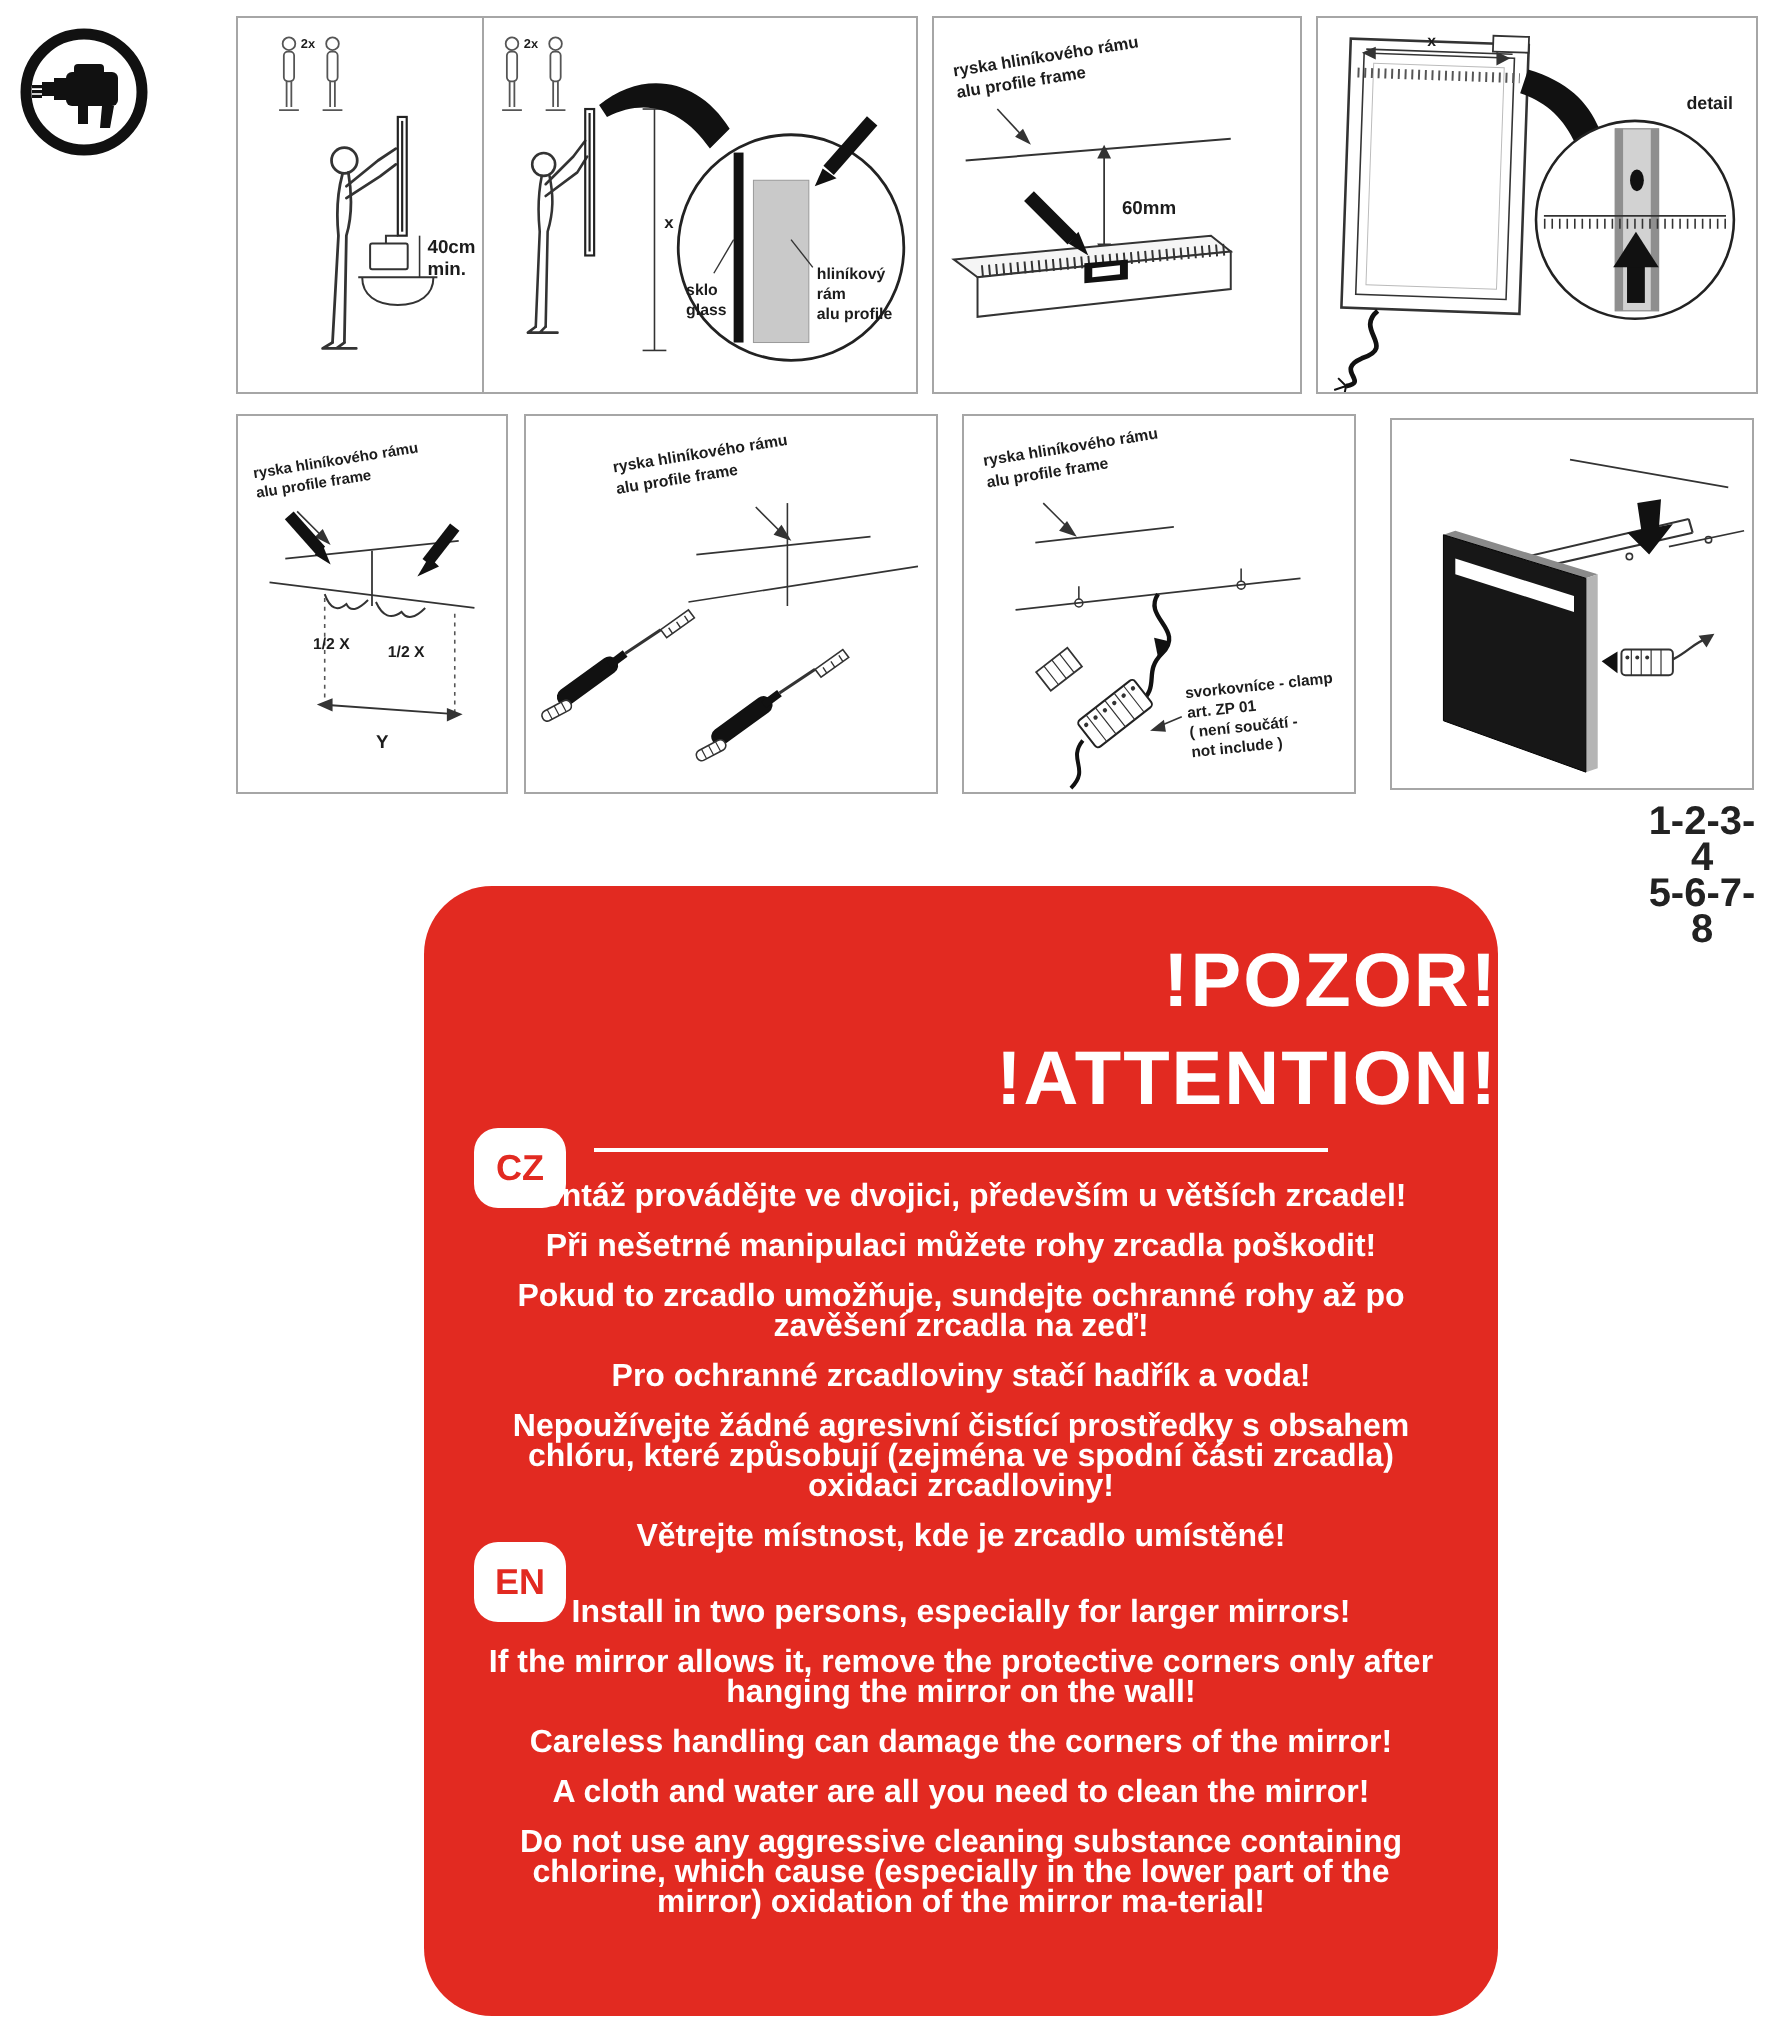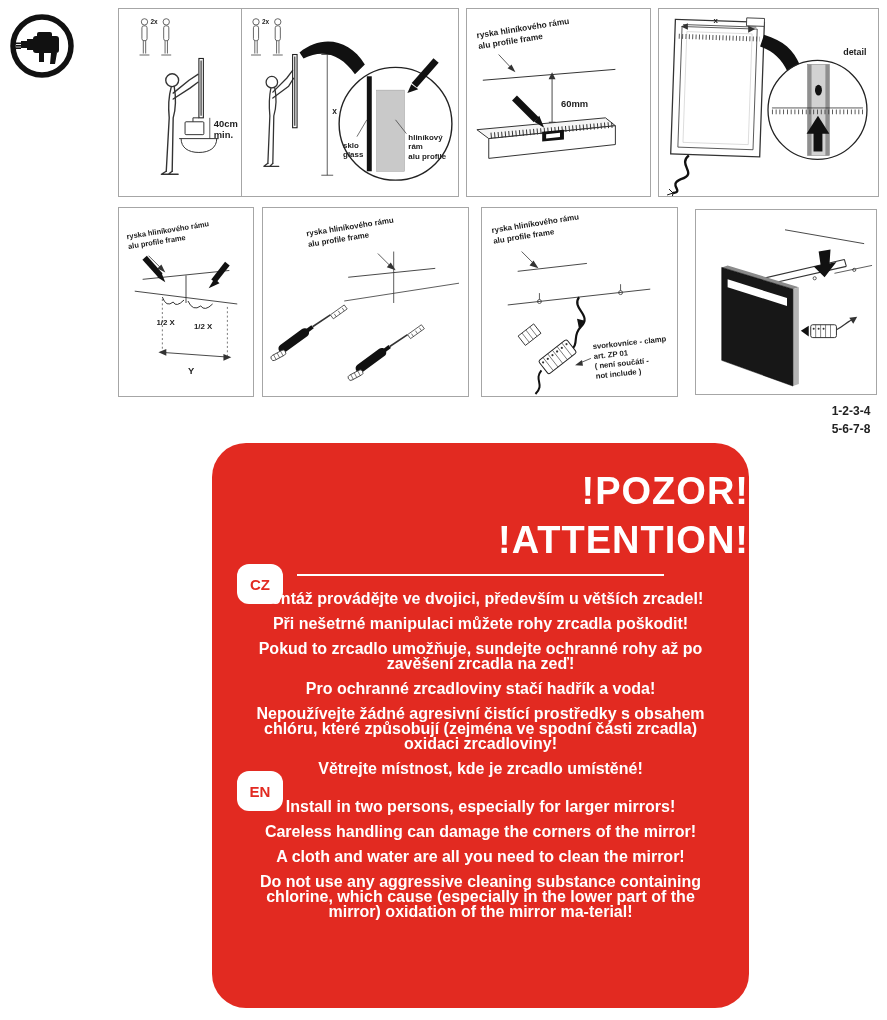--- a/index.html
+++ b/index.html
@@ -16,36 +16,36 @@
     position:absolute;background:#fff;border:1px solid var(--panel-border);
     box-sizing:border-box;
   }
   .panel svg{display:block;width:100%;height:100%;}
   svg text{
     font-family:"Liberation Sans",sans-serif;font-weight:bold;fill:#1c1c1c;
   }
   .drill-badge{position:absolute;left:8px;top:12px;width:68px;height:68px;}
   .page-order{
     position:absolute;left:822px;top:402px;width:58px;
-    font-size:12px;font-weight:bold;line-height:18px;color:#222;text-align:center;
+    font-size:20px;font-weight:bold;line-height:18px;color:#222;text-align:center;
   }
   .warning{
     position:absolute;left:212px;top:443px;width:537px;height:565px;
     background:var(--red);border-radius:34px;color:#fff;
   }
   .w-titles{position:absolute;top:24px;left:0;right:0;text-align:right;}
   .w-title{
     font-size:38px;font-weight:800;letter-spacing:1px;line-height:49px;color:#fff;
   }
   .w-divider{
     position:absolute;top:131px;left:85px;width:367px;height:2px;background:#fff;
   }
   .lang-badge{
     position:absolute;left:25px;width:46px;height:40px;border-radius:12px;
-    background:#fff;color:var(--red);font-size:15px;font-weight:800;
+    background:#fff;color:var(--red);font-size:18px;font-weight:800;
     display:flex;align-items:center;justify-content:center;
   }
   .w-text{
     position:absolute;left:28px;right:28px;text-align:center;
   }
   .w-text p{
     margin:0 0 10px 0;font-size:16px;line-height:15px;font-weight:bold;color:#fff;
   }
 </style>
 </head>
@@ -373,19 +373,20 @@
       <p>Při nešetrné manipulaci můžete rohy zrcadla poškodit!</p>
       <p>Pokud to zrcadlo umožňuje, sundejte ochranné rohy až po zavěšení zrcadla na zeď!</p>
       <p>Pro ochranné zrcadloviny stačí hadřík a voda!</p>
       <p>Nepoužívejte žádné agresivní čistící prostředky s obsahem chlóru, které způsobují (zejména ve spodní části zrcadla) oxidaci zrcadloviny!</p>
       <p>Větrejte místnost, kde je zrcadlo umístěné!</p>
     </div>
 
     <div class="lang-badge" style="top:328px">EN</div>
     <div class="w-text" style="top:356px">
       <p>Install in two persons, especially for larger mirrors!</p>
+      <p>If the mirror allows it, remove the protective corners only after hanging the mirror on the wall!</p>
       <p>Careless handling can damage the corners of the mirror!</p>
       <p>A cloth and water are all you need to clean the mirror!</p>
       <p>Do not use any aggressive cleaning substance containing chlorine, which cause (especially in the lower part of the mirror) oxidation of the mirror ma-terial!</p>
     </div>
   </div>
 
 </div>
 
 </body></html>

